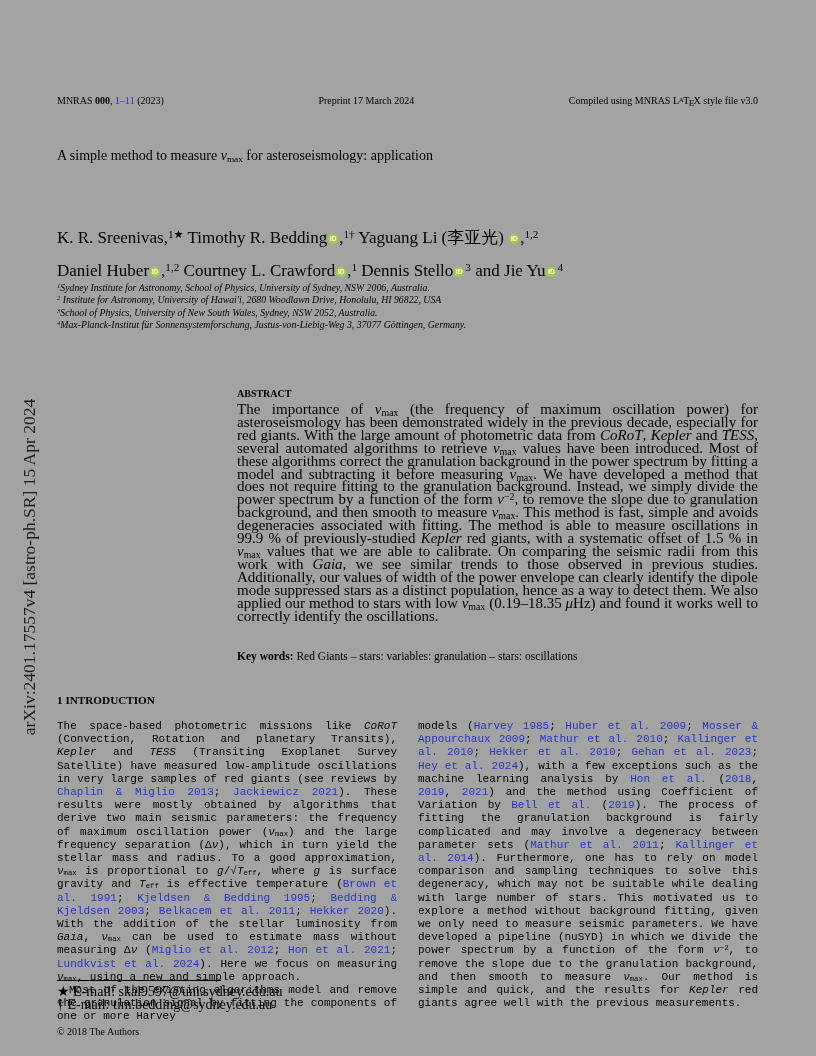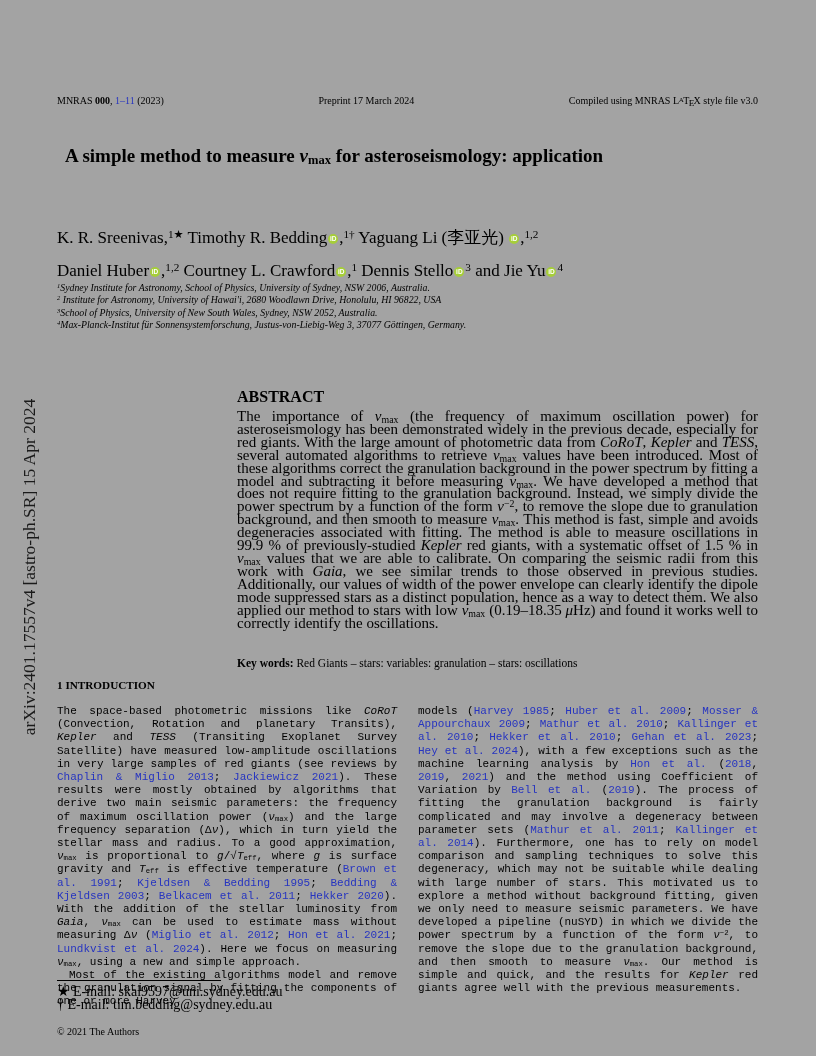--- a/index.html
+++ b/index.html
@@ -13,36 +13,36 @@
   .sub{font-size:66%;vertical-align:-0.18em;line-height:0;}
   .latexA{font-size:70%;vertical-align:0.28em;margin:0 -0.06em;line-height:0;}
   .latexE{font-size:92%;vertical-align:-0.22em;margin:0 -0.08em;line-height:0;}
   .icon-orcid{display:inline-block;width:10px;height:10px;border-radius:50%;background:#a6ce39;
         color:#fff;font-family:"Liberation Sans",sans-serif;font-size:6.5px;font-weight:bold;
         line-height:10px;text-align:center;vertical-align:0.35em;margin:0 1px;}
   
   .page-header{position:absolute;top:95px;left:57px;width:701px;display:flex;
         justify-content:space-between;font-size:10px;}
   
-  .title{position:absolute;top:141px;left:57px;width:705px;font-size:19px;font-weight:bold;
-        line-height:30px;margin-left:8px;}
+  .title{position:absolute;top:141px;left:57px;width:705px;font-size:14px;font-weight:normal;
+        line-height:30px;}
   
   .authors{position:absolute;top:221px;left:57px;width:710px;font-size:17px;}
   .authors .aline{line-height:33px;white-space:nowrap;}
   
   .affils{position:absolute;top:282px;left:57px;width:650px;font-size:9.8px;font-style:italic;
         line-height:12.4px;}
   
   .abstract{position:absolute;top:388px;left:237px;width:521px;}
-  .abstract .abs-h{font-size:16px;font-weight:bold;margin:0 0 4px 0;}
+  .abstract .abs-h{font-size:10px;font-weight:bold;margin:0 0 4px 0;}
   .abstract .abs-body{font-size:15px;line-height:12.9px;text-align:justify;margin:0;}
   .keywords{margin-top:28px;font-size:11.5px;line-height:13px;}
   
   .columns{position:absolute;top:679px;left:57px;width:701px;display:flex;gap:21px;}
-  .col{width:340px;font-size:11px;line-height:13.2px;text-align:justify;hyphens:auto;}
+  .col{width:340px;font-size:11px;line-height:13.2px;text-align:justify;hyphens:auto;margin-top:15px;}
   .col .sec-h{font-size:11.2px;font-weight:bold;margin:0 0 13px 0;line-height:13px;}
   .col p{margin:0;font-family:Liberation Mono, monospace;}
   .col p.indent{text-indent:12px;}
   .col-right{padding-top:26px;box-sizing:content-box;}
   
   .footnotes{position:absolute;left:57px;top:980px;width:340px;font-size:14px;line-height:12.6px;}
   .fn-rule{width:164px;border-top:1px solid #000;margin-bottom:5px;}
   
   .copyright{position:absolute;left:57px;top:1026px;font-size:10px;}
   
@@ -95,15 +95,15 @@
       <p>models (<span class="link">Harvey 1985</span>; <span class="link">Huber et al. 2009</span>; <span class="link">Mosser &amp; Appourchaux 2009</span>; <span class="link">Mathur et al. 2010</span>; <span class="link">Kallinger et al. 2010</span>; <span class="link">Hekker et al. 2010</span>; <span class="link">Gehan et al. 2023</span>; <span class="link">Hey et al. 2024</span>), with a few exceptions such as the machine learning analysis by <span class="link">Hon et al.</span> (<span class="link">2018</span>, <span class="link">2019</span>, <span class="link">2021</span>) and the method using Coefficient of Variation by <span class="link">Bell et al.</span> (<span class="link">2019</span>). The process of fitting the granulation background is fairly complicated and may involve a degeneracy between parameter sets (<span class="link">Mathur et al. 2011</span>; <span class="link">Kallinger et al. 2014</span>). Furthermore, one has to rely on model comparison and sampling techniques to solve this degeneracy, which may not be suitable while dealing with large number of stars. This motivated us to explore a method without background fitting, given we only need to measure seismic parameters. We have developed a pipeline (nuSYD) in which we divide the power spectrum by a function of the form <span class="i">ν</span><span class="sup">−2</span>, to remove the slope due to the granulation background, and then smooth to measure <span class="i">ν</span><span class="sub">max</span>. Our method is simple and quick, and the results for <span class="i">Kepler</span> red giants agree well with the previous measurements.</p>
     </div>
   </div>
 
   <div class="footnotes">
     <div class="fn-rule"></div>
     <div>★ E-mail: skal9597@uni.sydney.edu.au</div>
     <div>† E-mail: tim.bedding@sydney.edu.au</div>
   </div>
 
-  <div class="copyright">© 2021 The Authors</div>
+  <div class="copyright">© 2018 The Authors</div>
 
 </div>
 
 </body></html>

